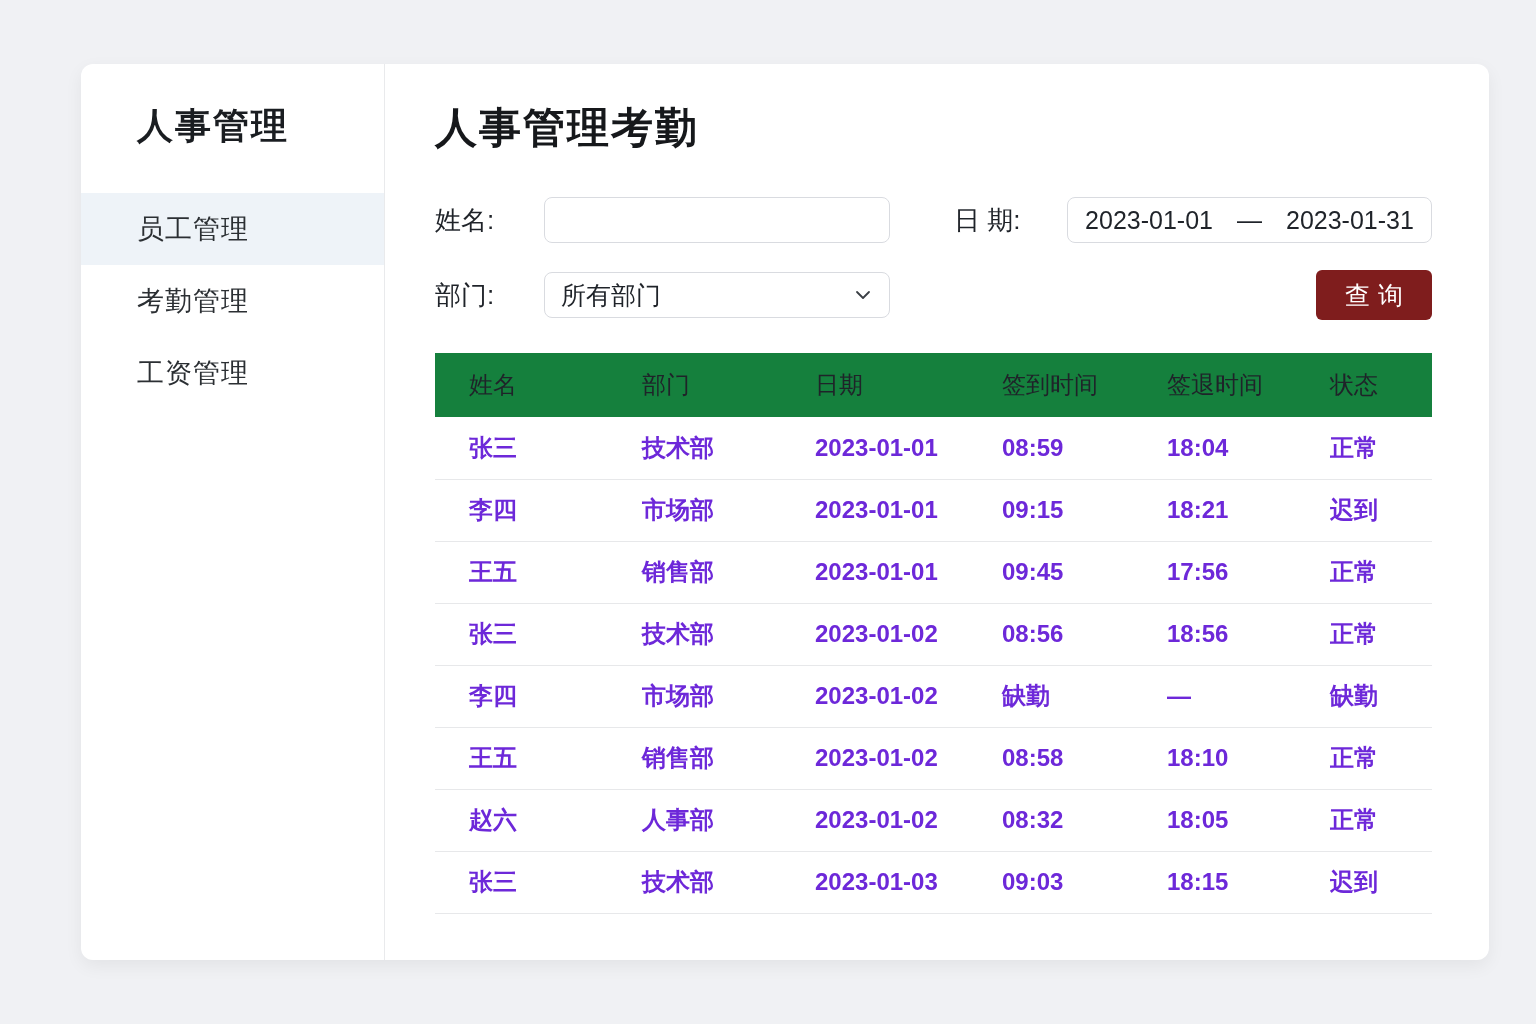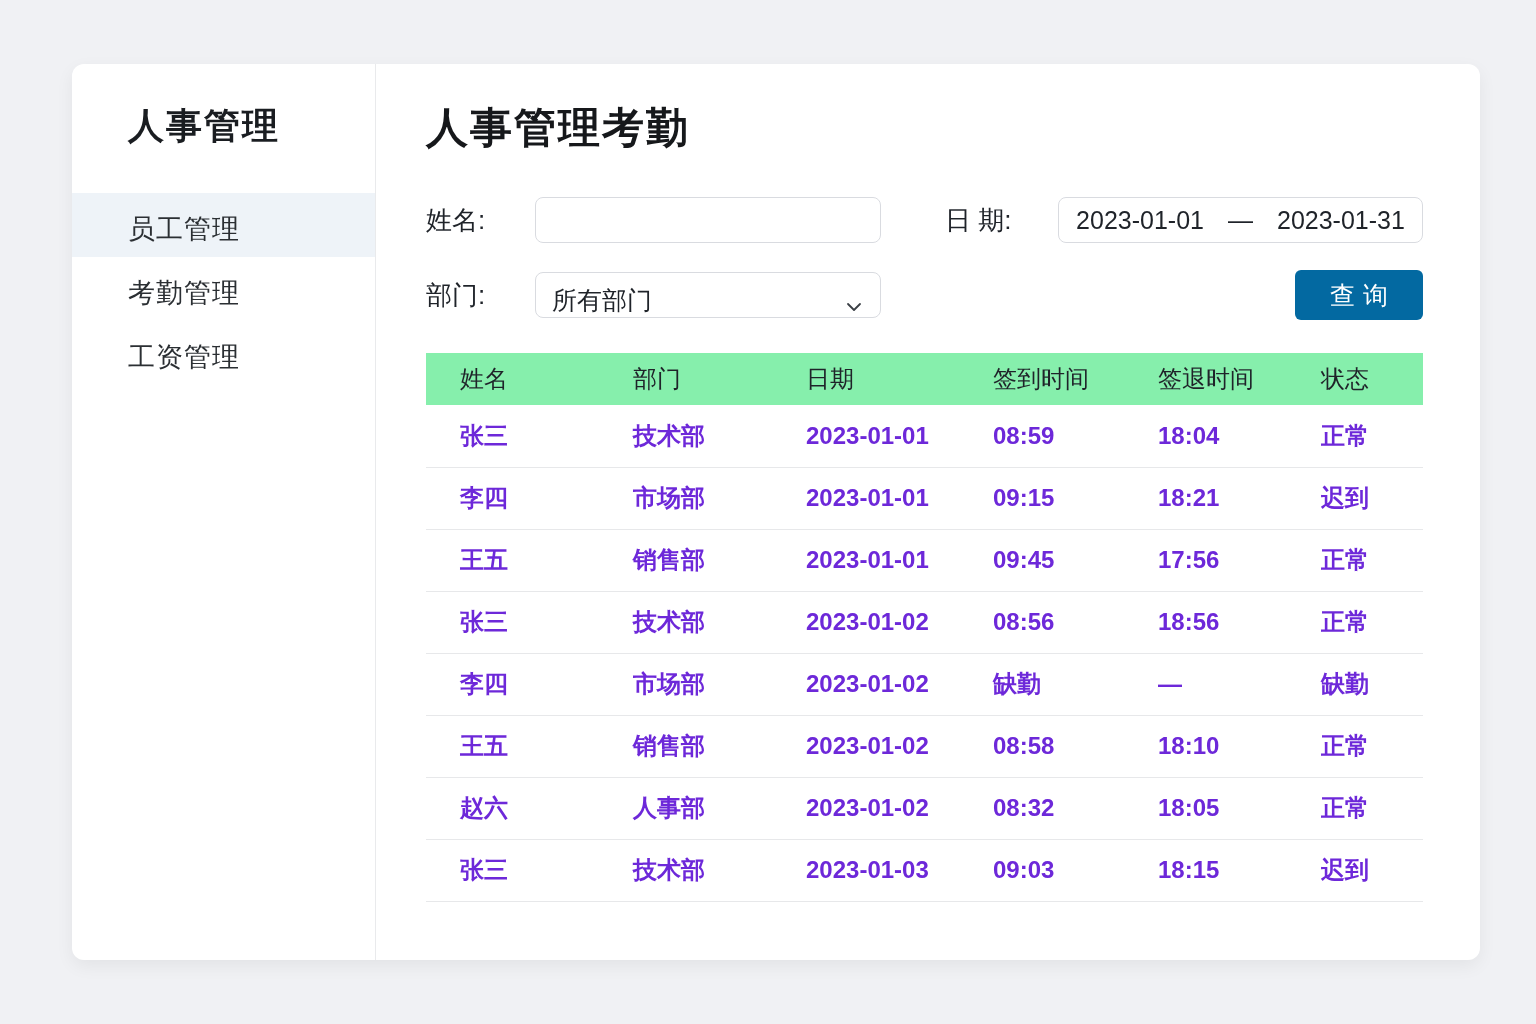--- a/index.html
+++ b/index.html
@@ -5,21 +5,21 @@
   * { box-sizing: border-box; margin: 0; padding: 0; }
   html, body {
     width: 1536px; height: 1024px;
     background: #f0f1f4;
     font-family: "Liberation Sans", "DejaVu Sans", sans-serif;
     color: #1f2329;
     overflow: hidden;
   }
   .card {
     position: absolute;
-    left: 72px; top: 64px;
+    left: 81px; top: 64px;
     width: 1408px; height: 896px;
     background: #ffffff;
     border-radius: 12px;
     box-shadow: 0 6px 18px rgba(0,0,0,0.06);
     display: flex;
     overflow: hidden;
   }
   
   .sidebar {
     width: 304px;
@@ -30,21 +30,21 @@
   .sidebar-title {
     margin-left: 56px;
     font-size: 36px;
     font-weight: 700;
     line-height: 1.2;
     color: #1a1d21;
     letter-spacing: 2px;
   }
   .nav { margin-top: 46px; }
   .nav-item {
-    height: 64px;
+    height: 72px;
     line-height: 73px;
     padding-left: 56px;
     font-size: 27px;
     color: #2b2f33;
     cursor: pointer;
     letter-spacing: 1px;
   }
   .nav-item.active { background: #eef3f8; }
   
   .main {
@@ -92,50 +92,50 @@
     font-size: 25px;
     color: #1f2329;
     cursor: pointer;
     background: #fff;
   }
   .select-box {
     width: 346px; height: 46px;
     border: 1px solid #d9dbe0;
     border-radius: 8px;
     display: flex;
-    align-items: flex-end;
+    align-items: center;
     font-size: 25px;
     padding: 0 16px;
     cursor: pointer;
     color: #1f2329;
     background: #fff;
   }
   .select-box .value { flex: 1; }
   .chevron { width: 20px; height: 20px; flex: 0 0 20px; }
   .spacer { flex: 1; }
   .btn-primary {
-    width: 128px; height: 50px;
+    width: 116px; height: 50px;
     border: none;
     border-radius: 6px;
-    background: #0369a1;
+    background: #7f1d1d;
     color: #ffffff;
     font-size: 25px;
     letter-spacing: 8px;
     padding-left: 8px;
     cursor: pointer;
     font-family: inherit;
   }
   
   .att-table {
     margin-top: 33px;
     width: 997px;
     border-collapse: collapse;
     table-layout: fixed;
   }
-  .att-table thead tr { background: #86efac; height: 52px; }
+  .att-table thead tr { background: #15803d; height: 64px; }
   .att-table th {
     text-align: left;
     font-size: 24px;
     font-weight: 500;
     color: #1f2329;
     padding-left: 34px;
   }
   .att-table tbody tr {
     height: 62px;
     border-bottom: 1px solid #e7e8ea;

